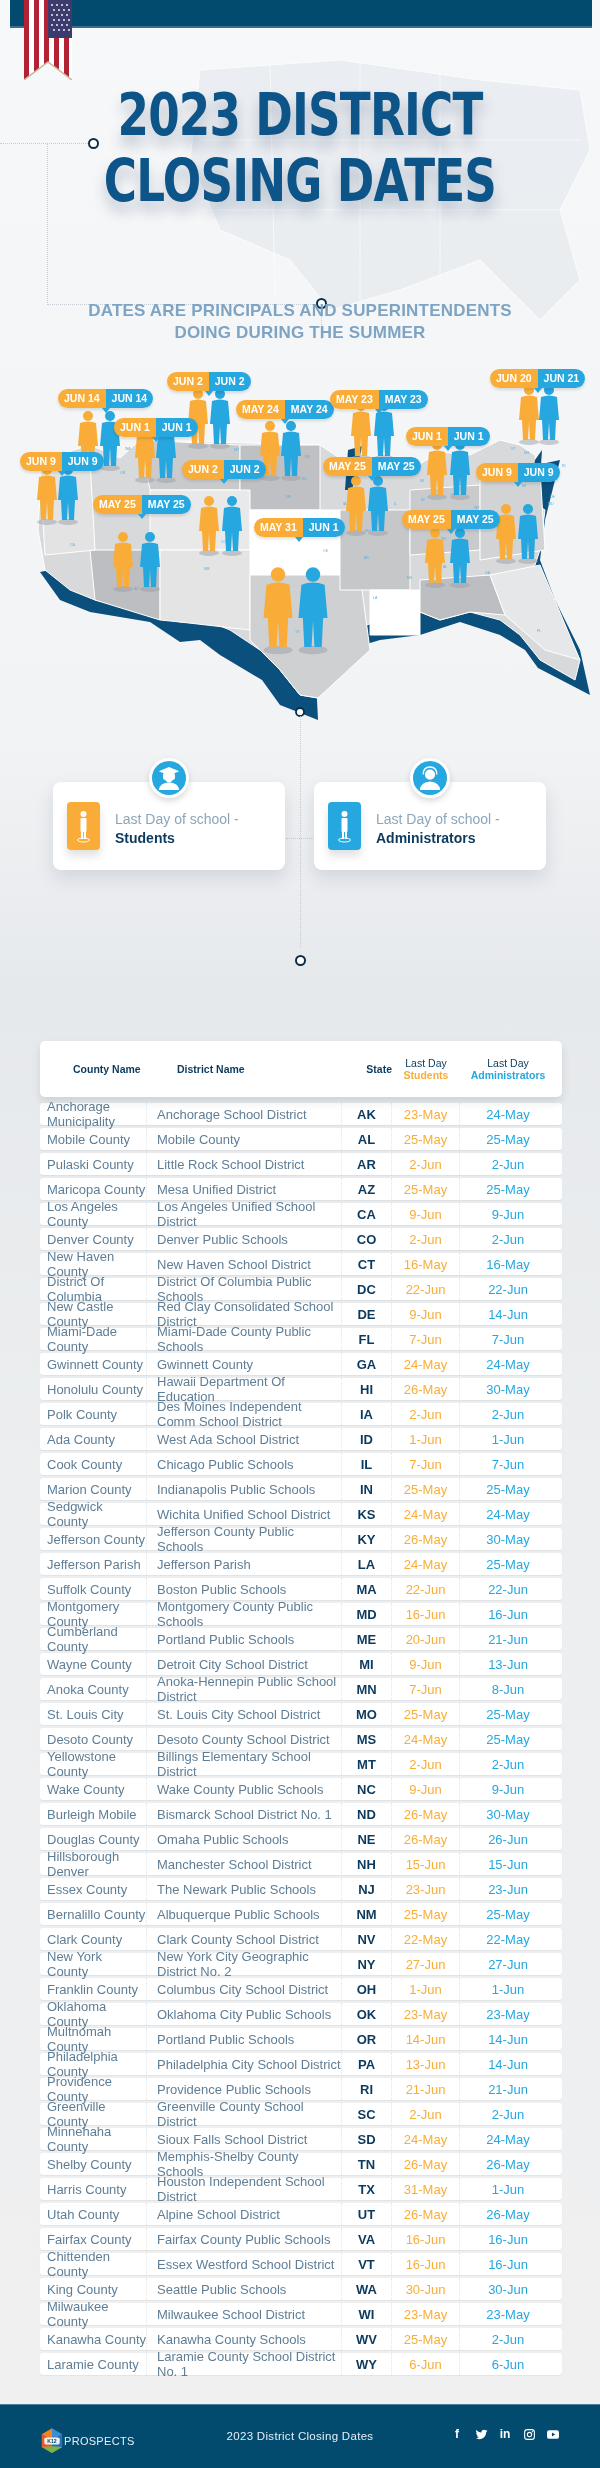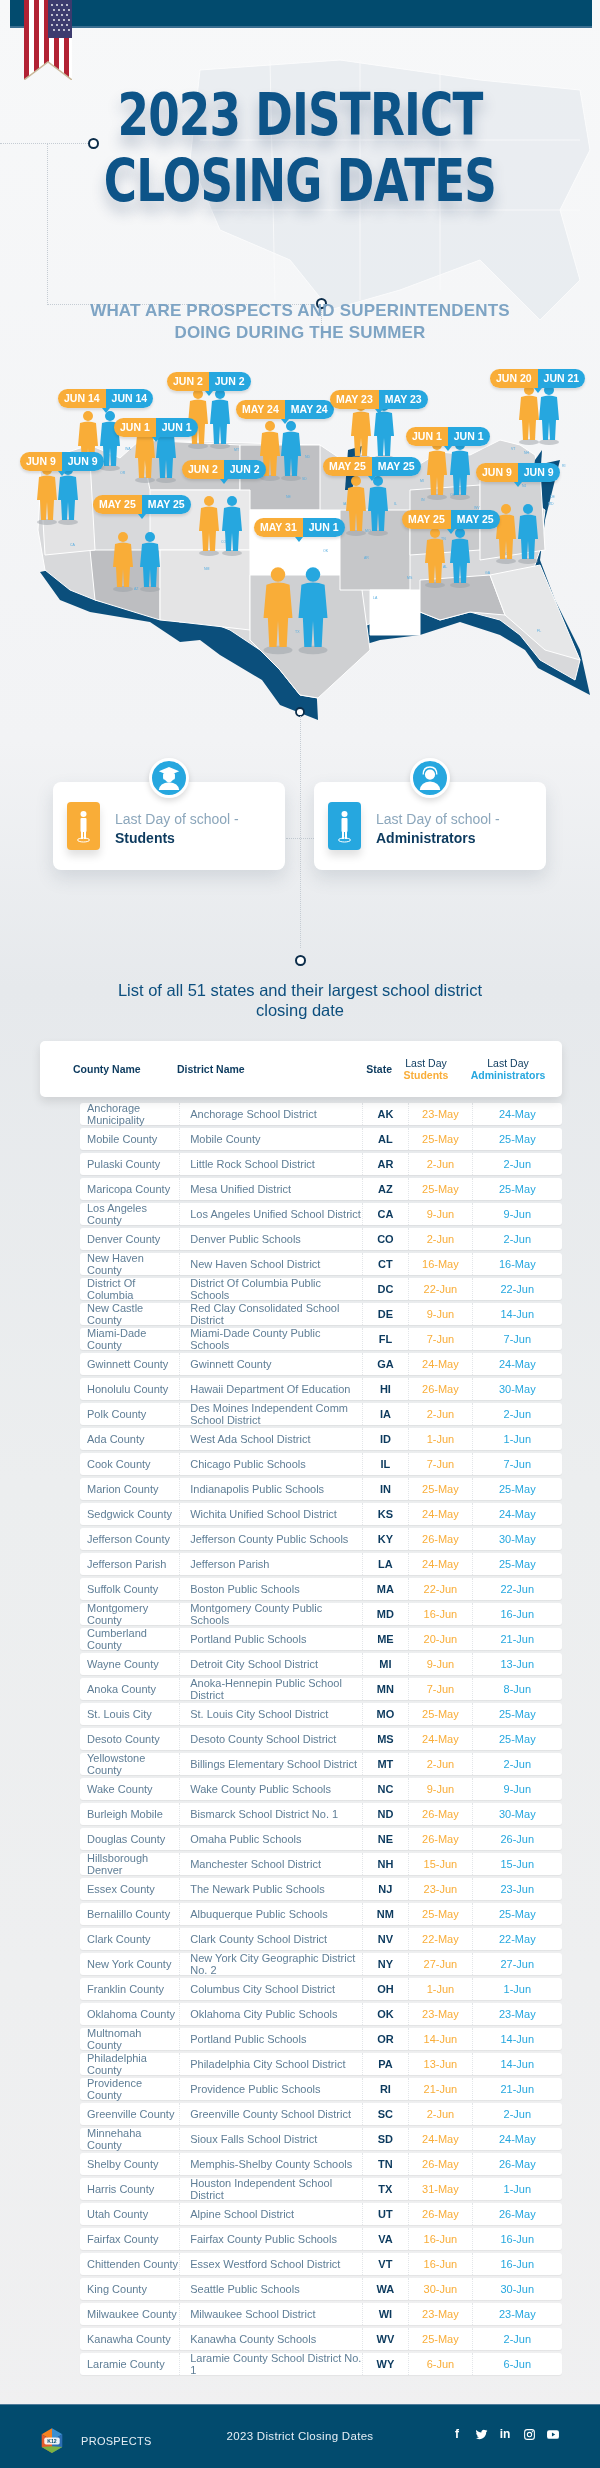--- a/index.html
+++ b/index.html
@@ -30,29 +30,29 @@
   .col-c { width: 107px; padding-left: 18px; }
   .col-d { width: 195px; padding-left: 10px; }
   .col-s { width: 50px; text-align: right; }
   .col-st { width: 68px; text-align: center; }
   .col-ad { width: 96px; text-align: center; }
   .thead .col-c { padding-left: 33px; }
   .thead .col-d { padding-left: 30px; }
   .th-sub-s { color: #f9ad38; display: block; }
   .th-sub-a { color: #26a7df; display: block; }
   .rows { margin-top: 6px; }
-  .row { height: 22px; margin-bottom: 3px; background: #fff; border-radius: 3px; display: flex; align-items: center; font-size: 11px; color: #5f7e96; box-shadow: 0 1px 1px rgba(0,0,0,0.05); margin-left: 40px; }
+  .row { height: 22px; margin-bottom: 3px; background: #fff; border-radius: 3px; display: flex; align-items: center; font-size: 13px; color: #5f7e96; box-shadow: 0 1px 1px rgba(0,0,0,0.05); }
   .row .col-c { padding-left: 7px; border-right: 1px dotted #e3e6e9; height: 100%; display: flex; align-items: center; }
   .row .col-d { padding-left: 10px; border-right: 1px dotted #e3e6e9; height: 100%; display: flex; align-items: center; }
   .row .col-s { color: #0c3a5e; font-weight: bold; border-right: 1px dotted #e3e6e9; height: 100%; display: flex; align-items: center; justify-content: center; }
   .row .col-st { color: #f9ad38; border-right: 1px dotted #e3e6e9; height: 100%; display: flex; align-items: center; justify-content: center; }
   .row .col-ad { color: #26a7df; height: 100%; display: flex; align-items: center; justify-content: center; }
   .footer { position: absolute; left: 0; top: 2404px; width: 600px; height: 64px; background: #024b6e; border-top: 1px solid #4f7c9a; }
   .logo { position: absolute; left: 40px; top: 22px; display: flex; align-items: center; }
-  .logo-text { color: #e6eef5; font-size: 11px; margin-left: 17px; letter-spacing: 0.3px; }
+  .logo-text { color: #e6eef5; font-size: 11px; margin-left: 0; letter-spacing: 0.3px; }
   .footer-title { position: absolute; left: 0; width: 600px; top: 25px; text-align: center; color: #e6eef5; font-size: 11.5px; letter-spacing: 0.3px; }
   .socials { position: absolute; right: 40px; top: 22px; display: flex; gap: 10px; align-items: center; }
   .soc { width: 14px; height: 14px; color: #fff; font-size: 12px; font-weight: bold; display: flex; align-items: center; justify-content: center; }
 </style>
 </head>
 <body>
 
 <div class="page">
 
   <svg class="bg-map" viewBox="0 0 420 300">
@@ -112,21 +112,21 @@
   <div class="dot-ring" style="left:88px; top:138px;"></div>
   <div class="dot-ring" style="left:316px; top:298px;"></div>
   <div class="dotted-v" style="left:321px; top:309px; height:30px;"></div>
 
   <div class="title">
     <div>2023 DISTRICT</div>
     <div>CLOSING DATES</div>
   </div>
 
   <div class="subtitle">
-    <div>WHAT ARE PROSPECTS AND SUPERINTENDENTS</div>
+    <div>DATES ARE PRINCIPALS AND SUPERINTENDENTS</div>
     <div>DOING DURING THE SUMMER</div>
   </div>
 
   <svg class="map-svg" viewBox="0 0 600 380">
     <defs>
       <g id="person">
         <ellipse cx="0" cy="0" rx="10" ry="3" fill="#9aa0a6" opacity="0.5"></ellipse>
         <circle cx="0" cy="-52" r="5"></circle>
         <path d="M-8,-45 Q0,-48 8,-45 L10,-22 L7,-22 L6,-2 L1,-2 L0,-20 L-1,-2 L-6,-2 L-7,-22 L-10,-22 Z"></path>
       </g>
@@ -384,24 +384,20 @@
           <rect x="17" y="29" width="2" height="8" fill="#fff"></rect>
           <ellipse cx="16.5" cy="38" rx="6" ry="2" fill="none" stroke="#fff" stroke-width="1"></ellipse>
         </svg>
     </div>
     <div class="legend-text">
       <span>Last Day of school -</span>
       <b>Administrators</b>
     </div>
   </div>
 
-  <div class="list-title">
-    <div>List of all 51 states and their largest school district</div>
-    <div>closing date</div>
-  </div>
 
   <div class="table-wrap">
     <div class="thead">
       <div class="col-c">County Name</div>
       <div class="col-d">District Name</div>
       <div class="col-s">State</div>
       <div class="col-st" style="font-weight:normal;">
         <span style="display:block;">Last Day</span>
         <b class="th-sub-s">Students</b>
       </div>

